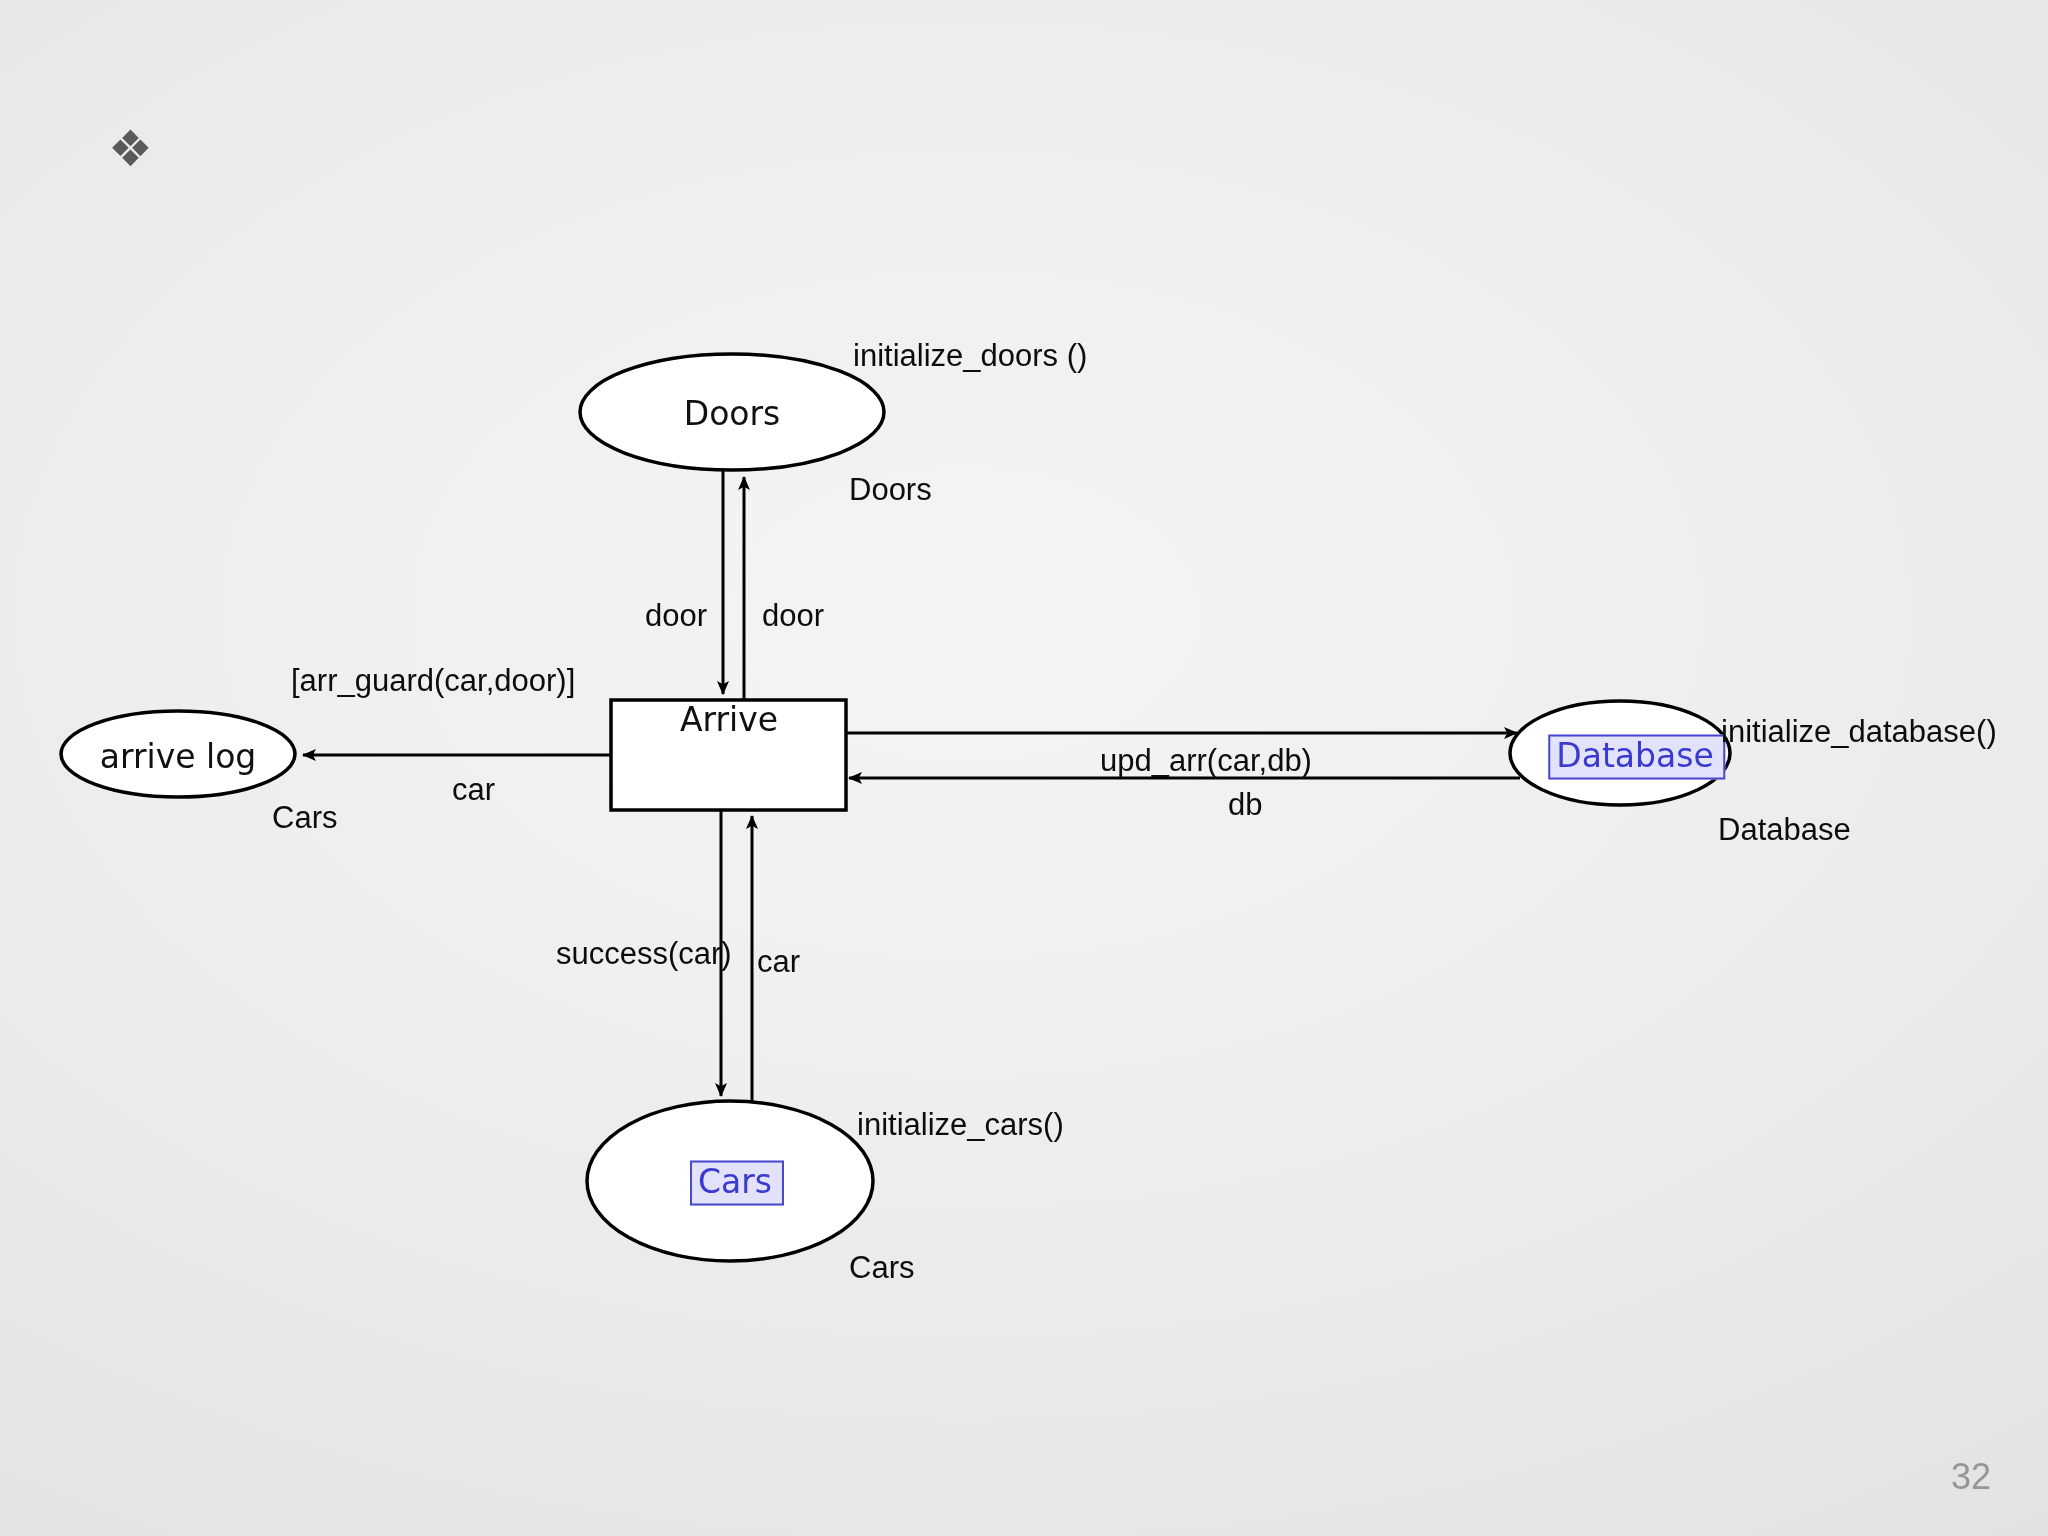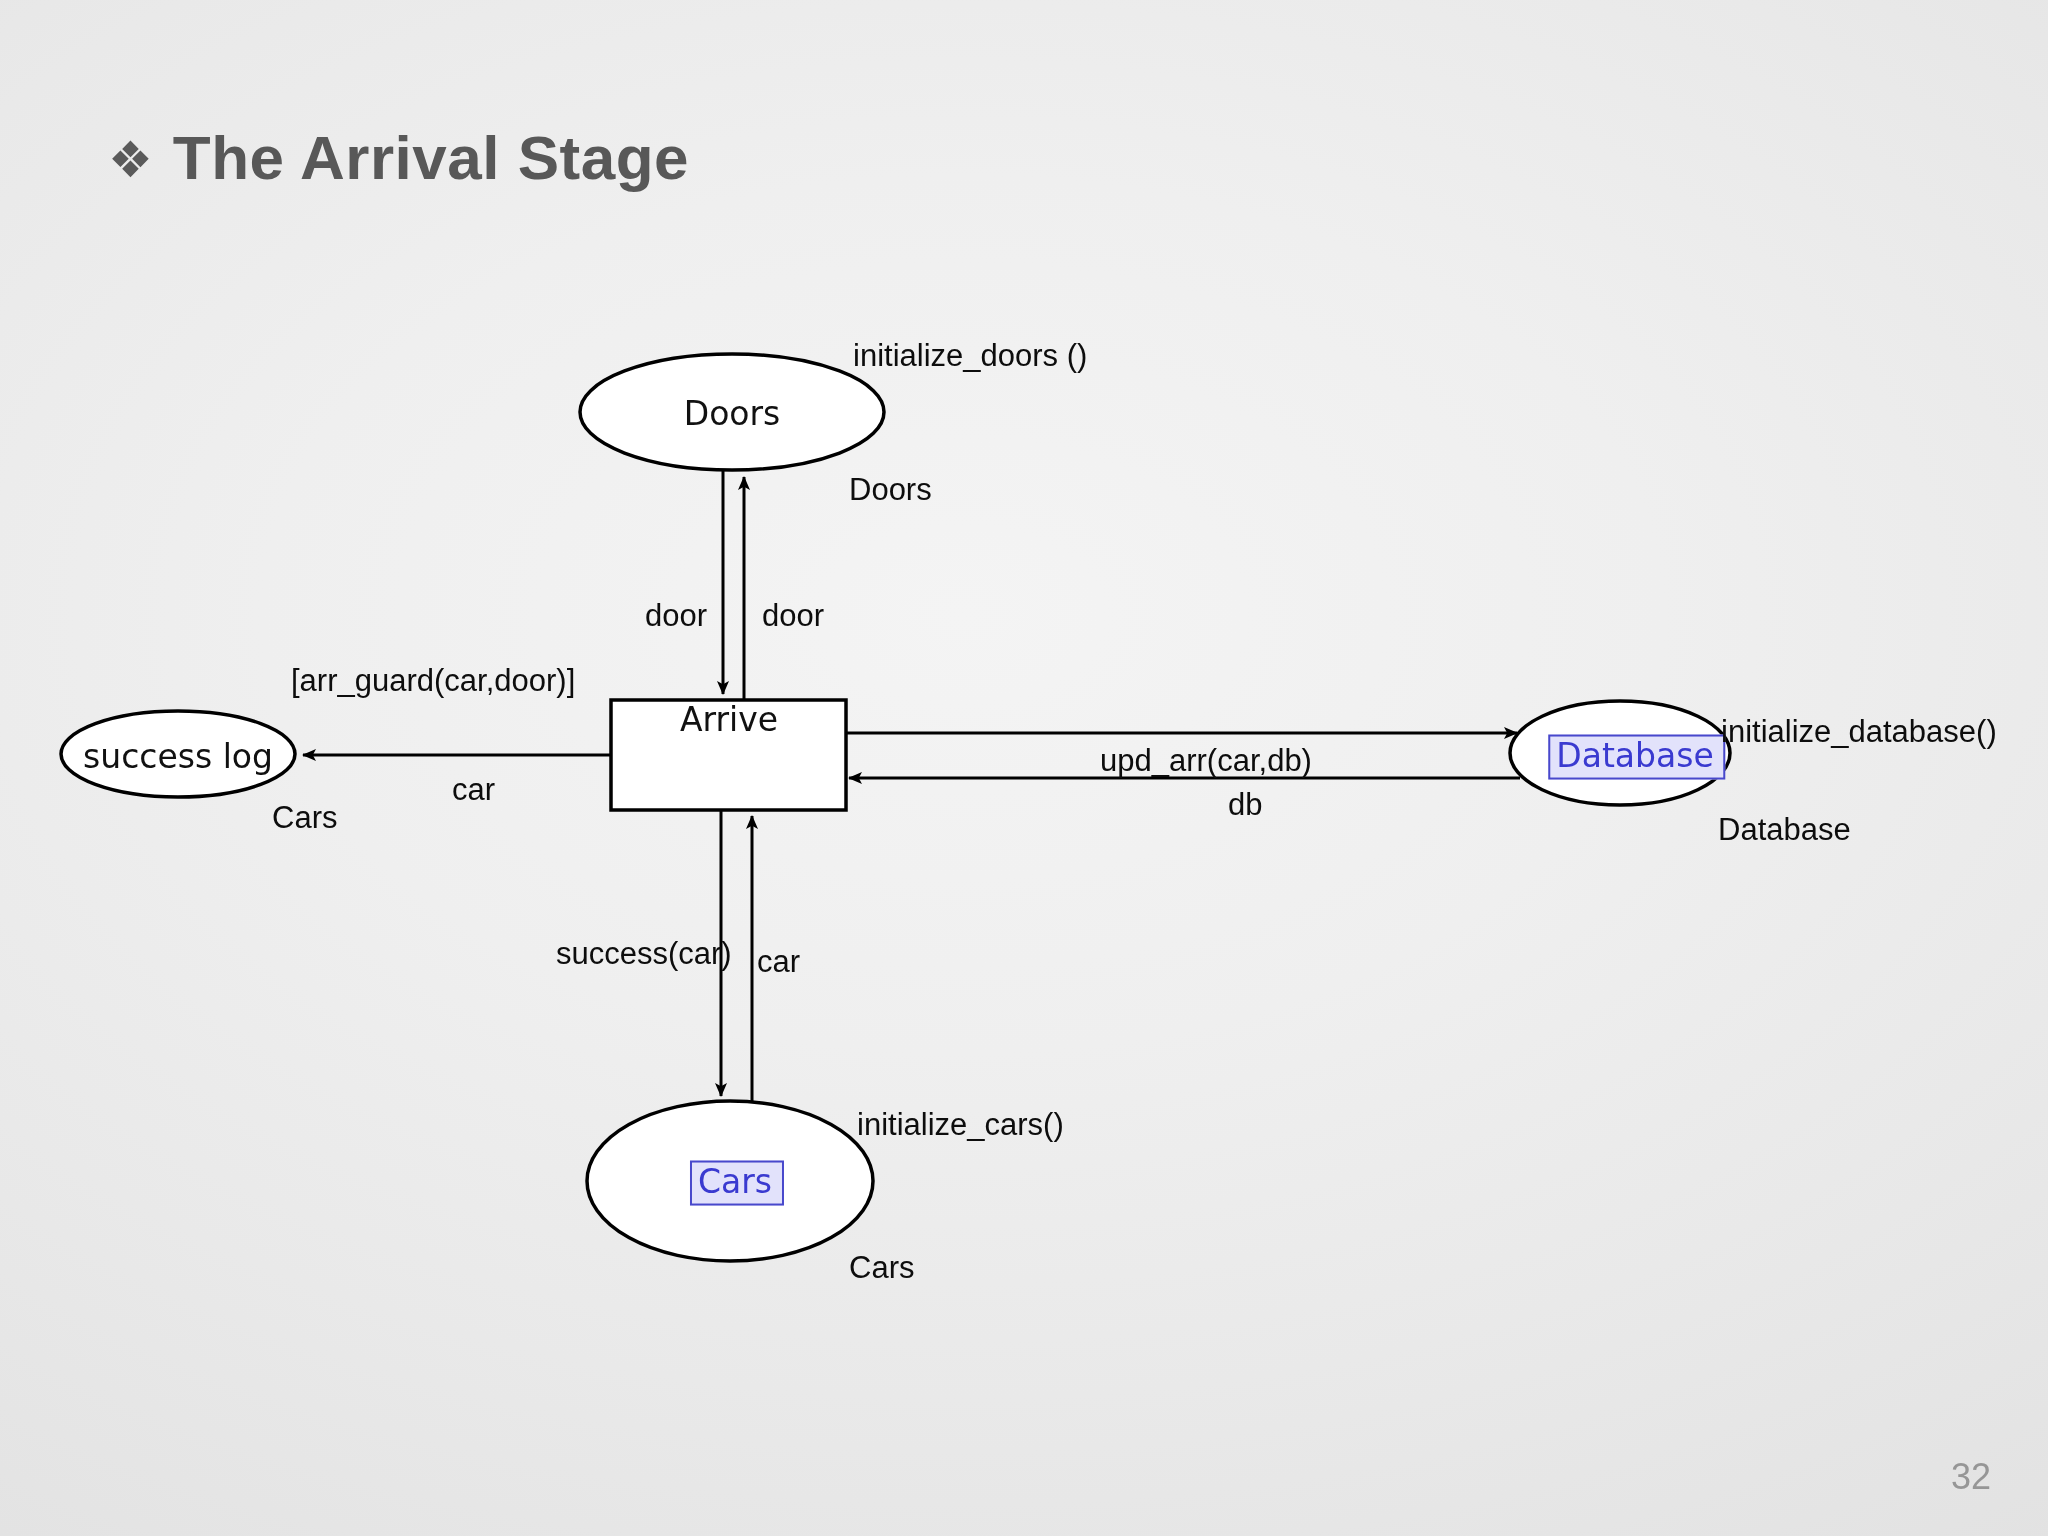--- a/index.html
+++ b/index.html
@@ -94,21 +94,20 @@
     line-height: 1.12;
   }
 </style>
 </head>
 <body>
 
 <div id="slide">
 
   <div id="title-row">
     <span id="title-bullet">❖</span>
-    <span id="title-text">The Arrival Stage</span>
   </div>
 
   <svg id="diagram-svg" viewBox="0 0 2048 1536">
     <defs>
       <marker id="arrow-head" markerWidth="16" markerHeight="16" refX="13" refY="6" orient="auto" markerUnits="userSpaceOnUse">
         <path d="M0,0 L14,6 L0,12 L3.2,6 Z" fill="#000"></path>
       </marker>
     </defs>
 
     <line x1="723" y1="470" x2="723" y2="694" stroke="#000" stroke-width="3" marker-end="url(#arrow-head)"></line>
@@ -130,21 +129,21 @@
 
     <ellipse cx="1620" cy="753" rx="110" ry="52" fill="#fff" stroke="#000" stroke-width="3.5"></ellipse>
 
     <ellipse cx="730" cy="1181" rx="143" ry="80" fill="#fff" stroke="#000" stroke-width="3.5"></ellipse>
   </svg>
 
   <span class="node-text" style="left:732px; top:413px;">Doors</span>
 
   <span class="node-text" style="left:729px; top:719px;">Arrive</span>
 
-  <span class="node-text" style="left:178px; top:756px;">success log</span>
+  <span class="node-text" style="left:178px; top:756px;">arrive log</span>
 
   <span class="sel-text" style="left:1637px; top:757px;">Database</span>
 
   <span class="sel-text" style="left:737px; top:1183px;">Cars</span>
 
   <span class="dlabel" style="left:849px; top:472px;">Doors</span>
 
   <span class="dlabel" style="left:272px; top:800px;">Cars</span>
 
   <span class="dlabel" style="left:1718px; top:812px;">Database</span>

